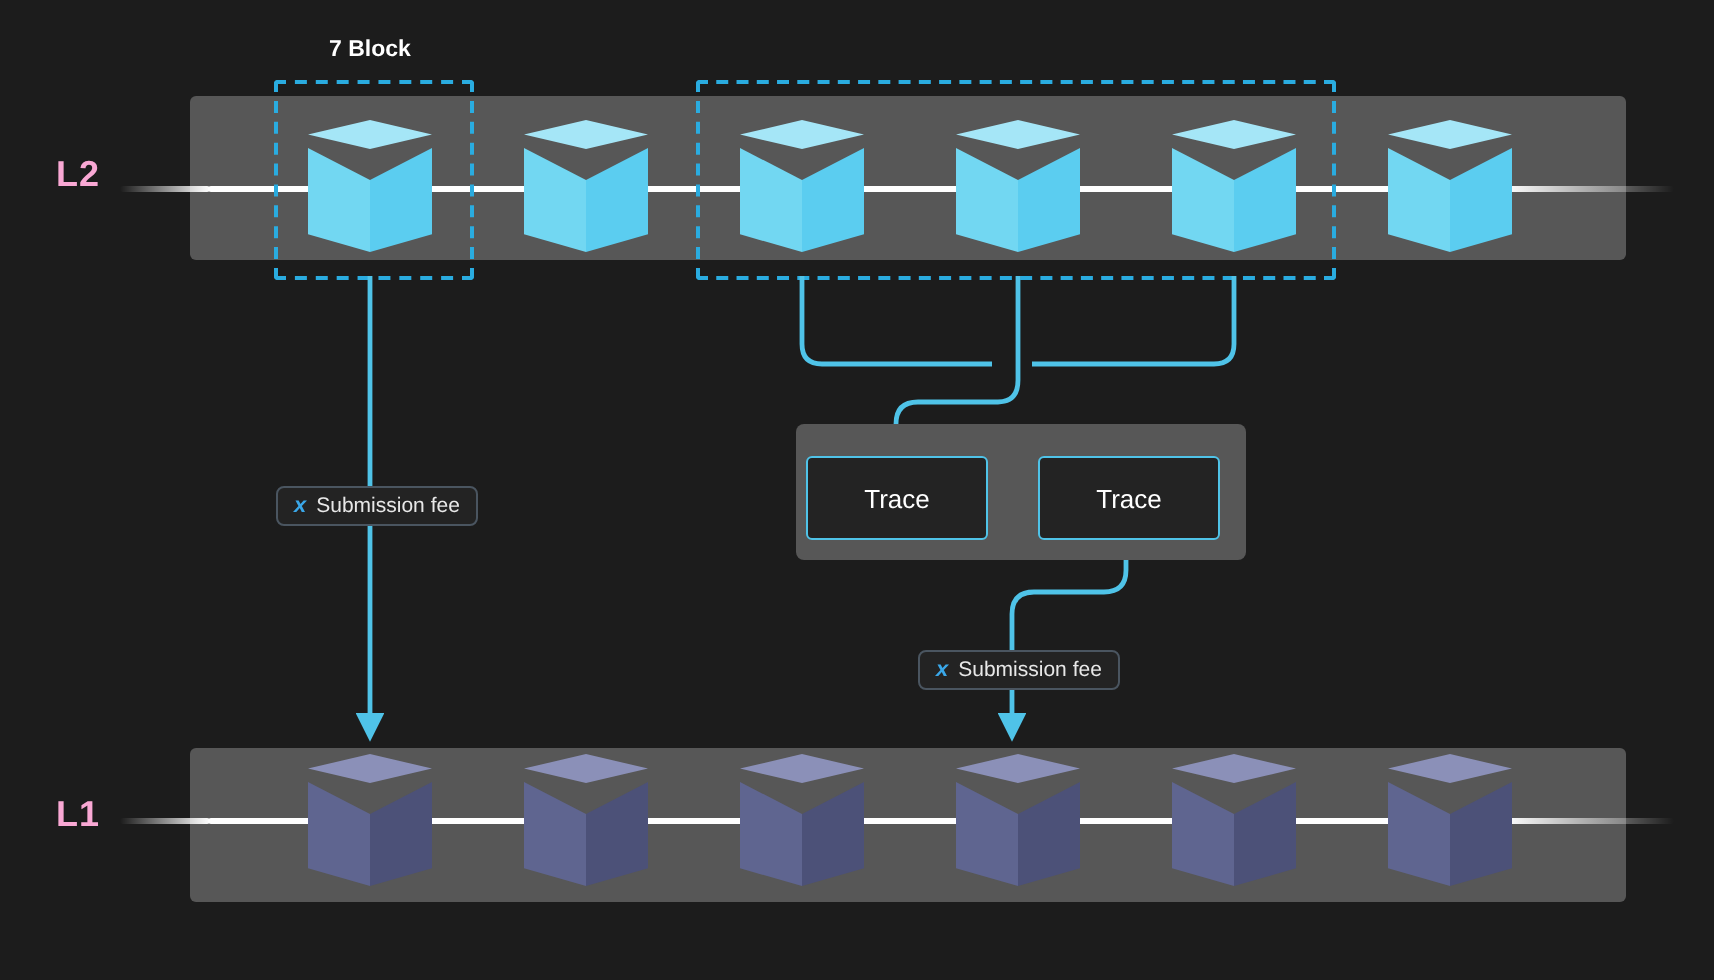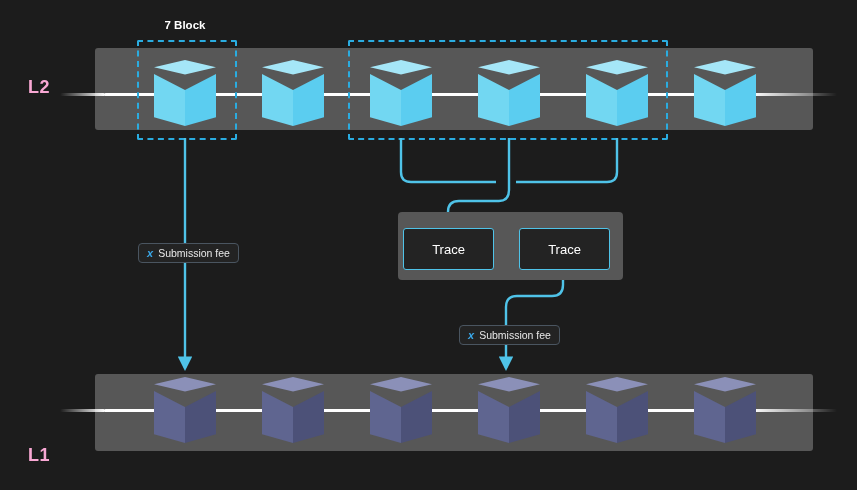--- a/index.html
+++ b/index.html
@@ -23,21 +23,21 @@
   .rail-core{background:#ffffff;}
   .rail-fade-l{background:linear-gradient(to right,rgba(255,255,255,0),#ffffff);}
   .rail-fade-r{background:linear-gradient(to left,rgba(255,255,255,0),#ffffff);}
 
   
   .tier-label{
     position:absolute;color:#f9a8d4;font-size:18px;font-weight:bold;
     letter-spacing:.5px;line-height:1;
   }
   #label-l2{left:28px;top:78px;}
-  #label-l1{left:28px;top:398px;margin-top:48px;}
+  #label-l1{left:28px;top:398px;}
 
   
   .cube{position:absolute;width:62px;height:66px;}
   .cube i{position:absolute;display:block;}
   
   .cube .top{
     left:0;top:0;width:62px;height:26px;
     clip-path:polygon(50% 0,100% 28%,50% 56%,0 28%);
   }
   

